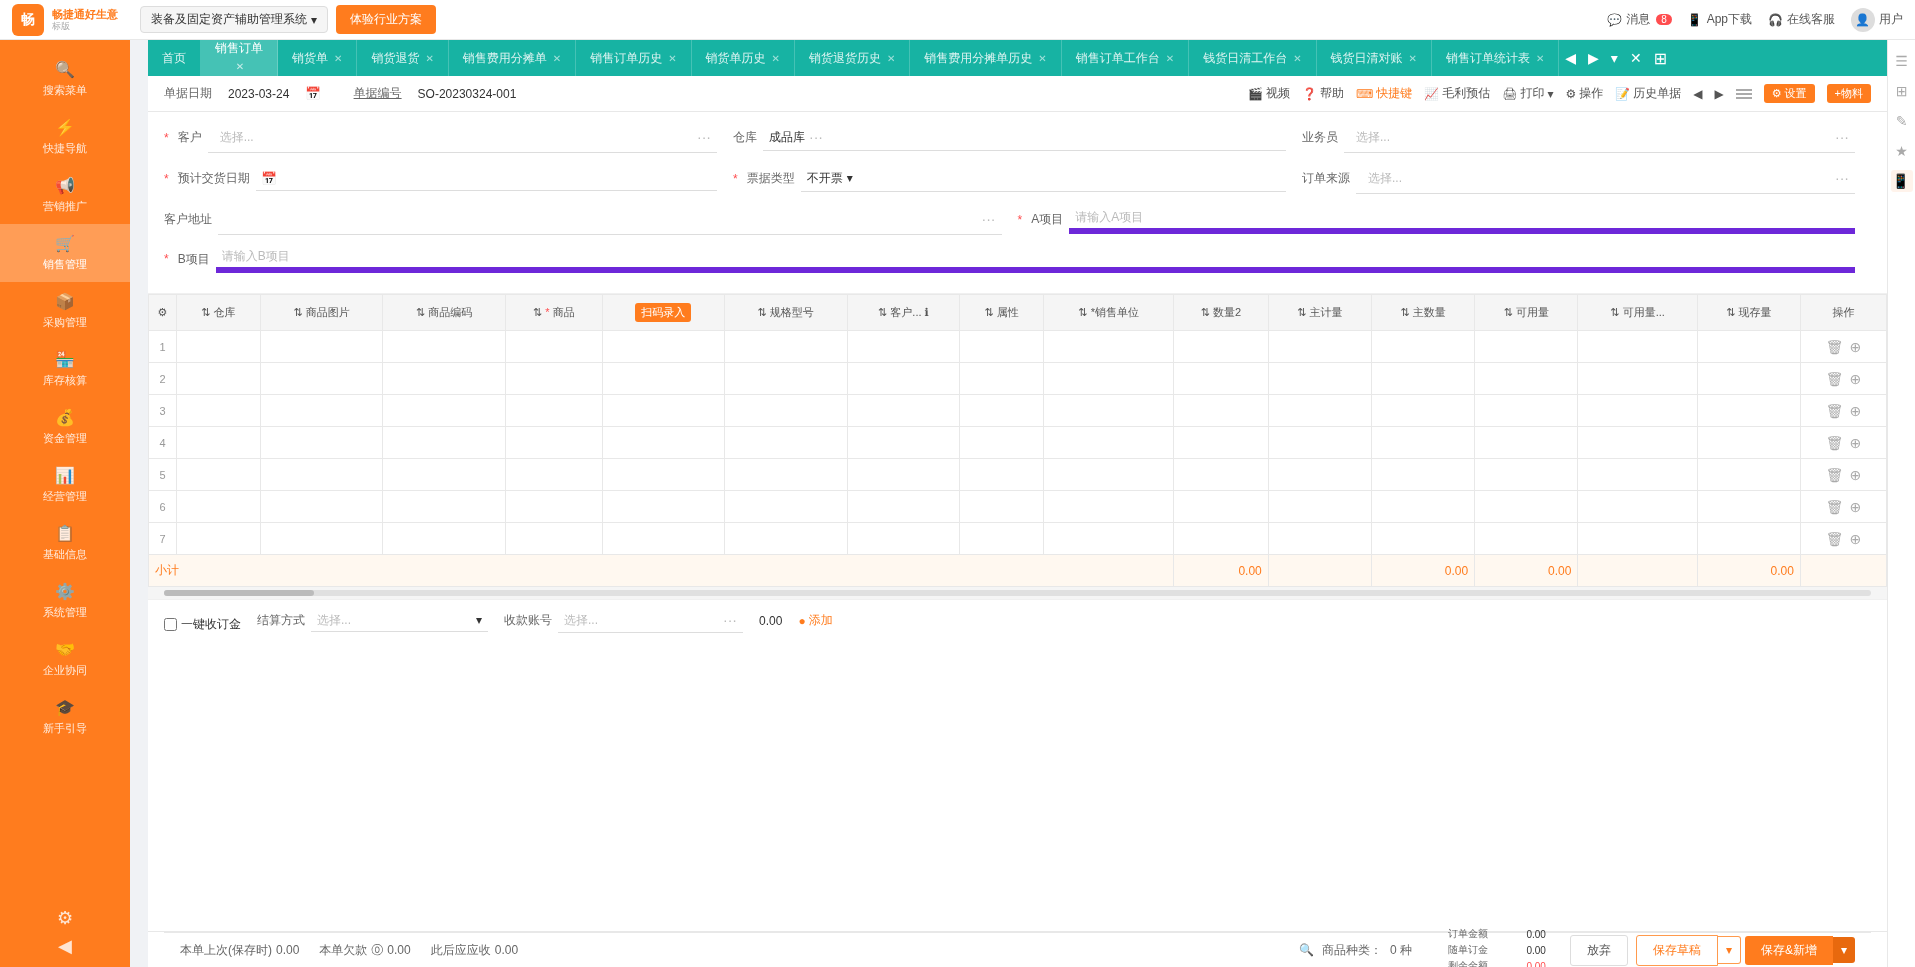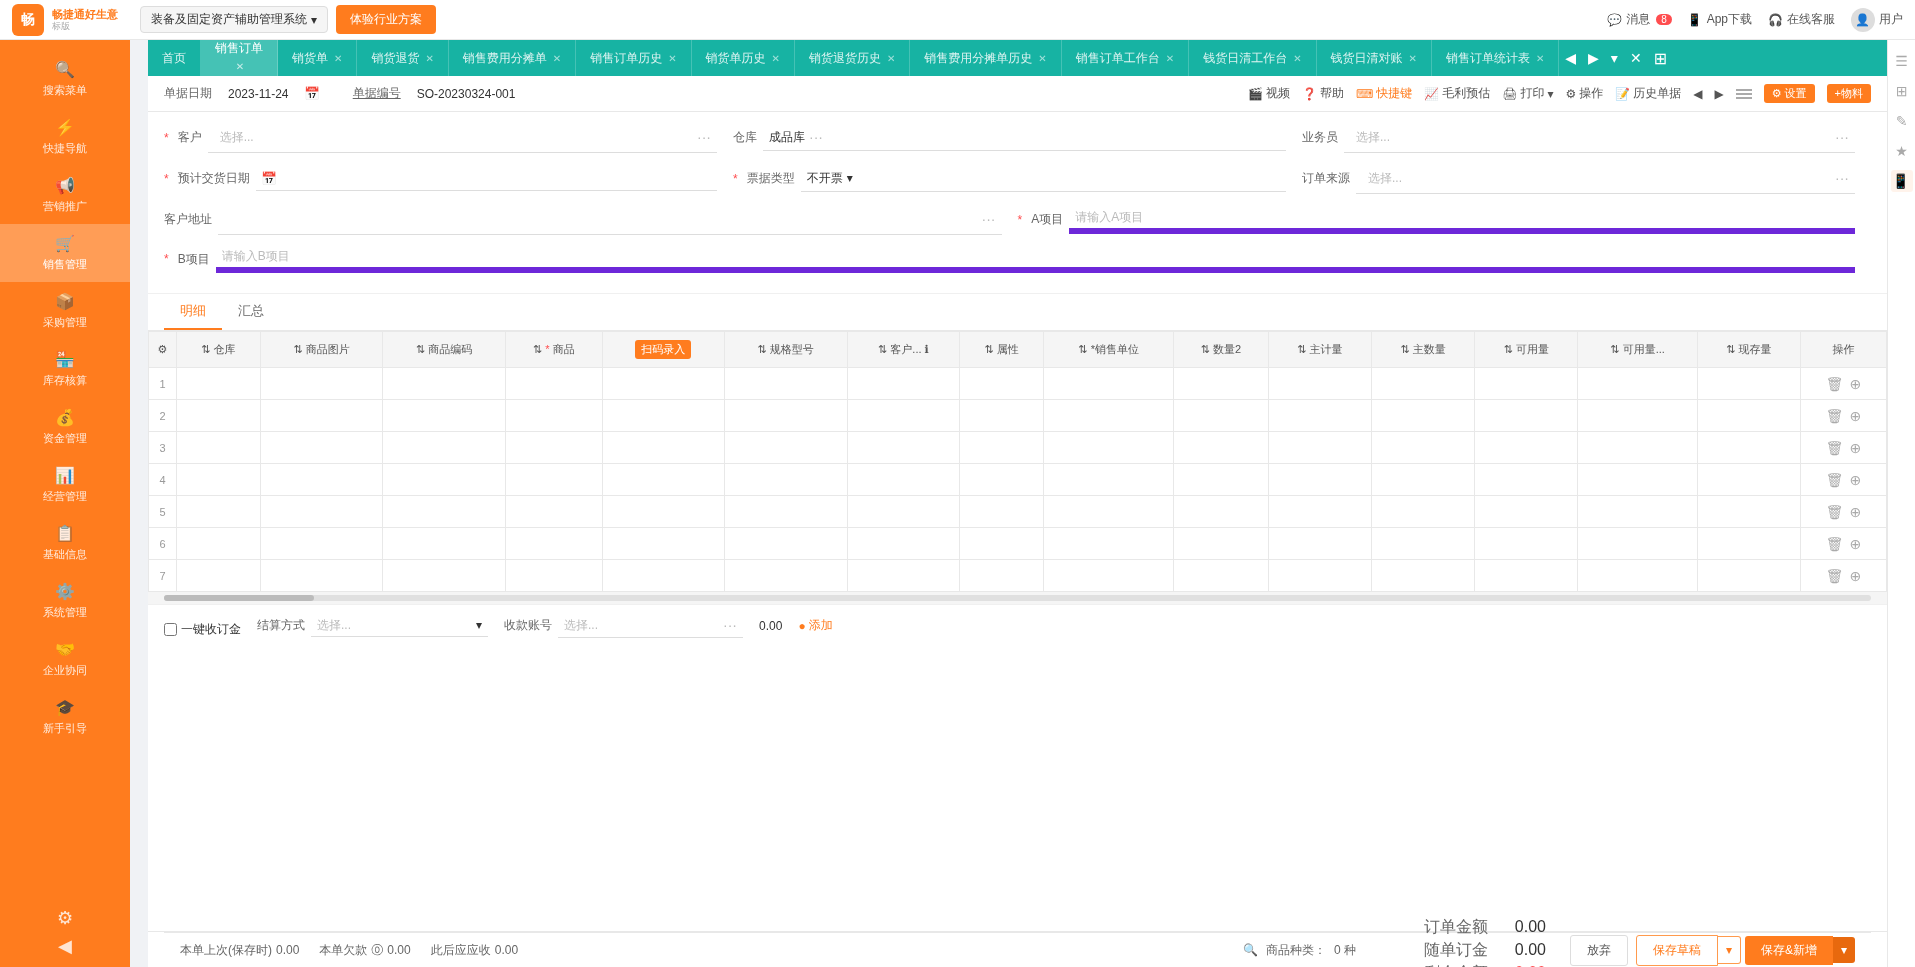--- a/index.html
+++ b/index.html
@@ -102,21 +102,21 @@
     
     .right-panel { width: 28px; background: #fff; border-left: 1px solid #e8e8e8; display: flex; flex-direction: column; align-items: center; padding-top: 10px; gap: 8px; flex-shrink: 0; }
     .right-panel-btn { width: 22px; height: 22px; display: flex; align-items: center; justify-content: center; color: #aaa; cursor: pointer; font-size: 14px; }
     .right-panel-btn.orange { color: #ff7c1e; background: #fff3eb; border-radius: 3px; }
 
     .scrollbar-area { height: 12px; background: #f5f5f5; margin: 0; padding: 0 16px; display: flex; align-items: center; }
     .scrollbar-track { flex: 1; background: #e0e0e0; border-radius: 6px; height: 6px; position: relative; }
     .scrollbar-thumb { width: 150px; height: 6px; background: #bbb; border-radius: 6px; position: absolute; left: 0; }
 
     .order-summary { display: flex; flex-direction: column; gap: 2px; padding-right: 8px; }
-    .order-summary-row { display: flex; justify-content: space-between; align-items: center; gap: 8px; font-size: 16px; margin-left: 32px; }
+    .order-summary-row { display: flex; justify-content: space-between; align-items: center; gap: 8px; font-size: 10px; }
     .order-summary-label { color: #666; }
     .order-summary-value { color: #333; min-width: 50px; text-align: right; }
     .order-summary-value.remainder { color: #ff4d4f; }
   </style>
 </head>
 <body>
 
 <div class="app-container">
 
   <div class="top-bar">
@@ -274,21 +274,21 @@
         <button class="tab-nav-btn">▶</button>
         <button class="tab-nav-btn">▾</button>
         <button class="tab-nav-btn">✕</button>
         <button class="tab-nav-btn" style="font-size:16px;">⊞</button>
       </div>
 
       <div class="main-content">
 
         <div class="form-header">
           <span class="form-label">单据日期</span>
-          <span class="form-value">2023-11-24</span>
+          <span class="form-value">2023-03-24</span>
           <span class="calendar-icon">📅</span>
           <span style="margin-left:16px;text-decoration:underline;" class="form-label">单据编号</span>
           <span class="form-value">SO-20230324-001</span>
 
           <div class="form-header-right">
             <div class="form-header-btn">
               <span>🎬</span>
               <span>视频</span>
             </div>
             <div class="form-header-btn">
@@ -401,28 +401,20 @@
 
           <div class="form-row">
             <div class="form-cell">
               <span class="required">*</span>
               <span class="form-cell-label">B项目</span>
               <input type="text" class="form-input" placeholder="请输入B项目" style="flex: 1 1 0%;">
             </div>
           </div>
         </div>
 
-        <div class="content-tabs">
-          <div class="content-tab active">
-            <span>明细</span>
-          </div>
-          <div class="content-tab">
-            <span>汇总</span>
-          </div>
-        </div>
 
         <div class="table-container">
           <table>
             <thead>
               <tr>
                 <th class="settings-col">⚙</th>
                 <th>
                   <span>⇅</span>
                   <span>仓库</span>
                 </th>
@@ -651,20 +643,30 @@
                   <td></td>
                   <td></td>
                 <td>
                     <div class="action-icons">
                       <span class="action-icon">🗑</span>
                       <span class="action-icon">⊕</span>
                     </div>
                   </td>
               </tr>
 
+              <tr class="summary-row">
+                <td colspan="10" class="summary-label">小计</td>
+                <td style="text-align:right;color:#ff7c1e;font-weight:500;">0.00</td>
+                <td></td>
+                <td style="text-align:right;color:#ff7c1e;font-weight:500;">0.00</td>
+                <td style="text-align:right;color:#ff7c1e;font-weight:500;">0.00</td>
+                <td></td>
+                <td style="text-align:right;color:#ff7c1e;font-weight:500;">0.00</td>
+                <td></td>
+              </tr>
             </tbody>
           </table>
         </div>
 
         <div class="scrollbar-area">
           <div class="scrollbar-track">
             <div class="scrollbar-thumb"></div>
           </div>
         </div>
 

